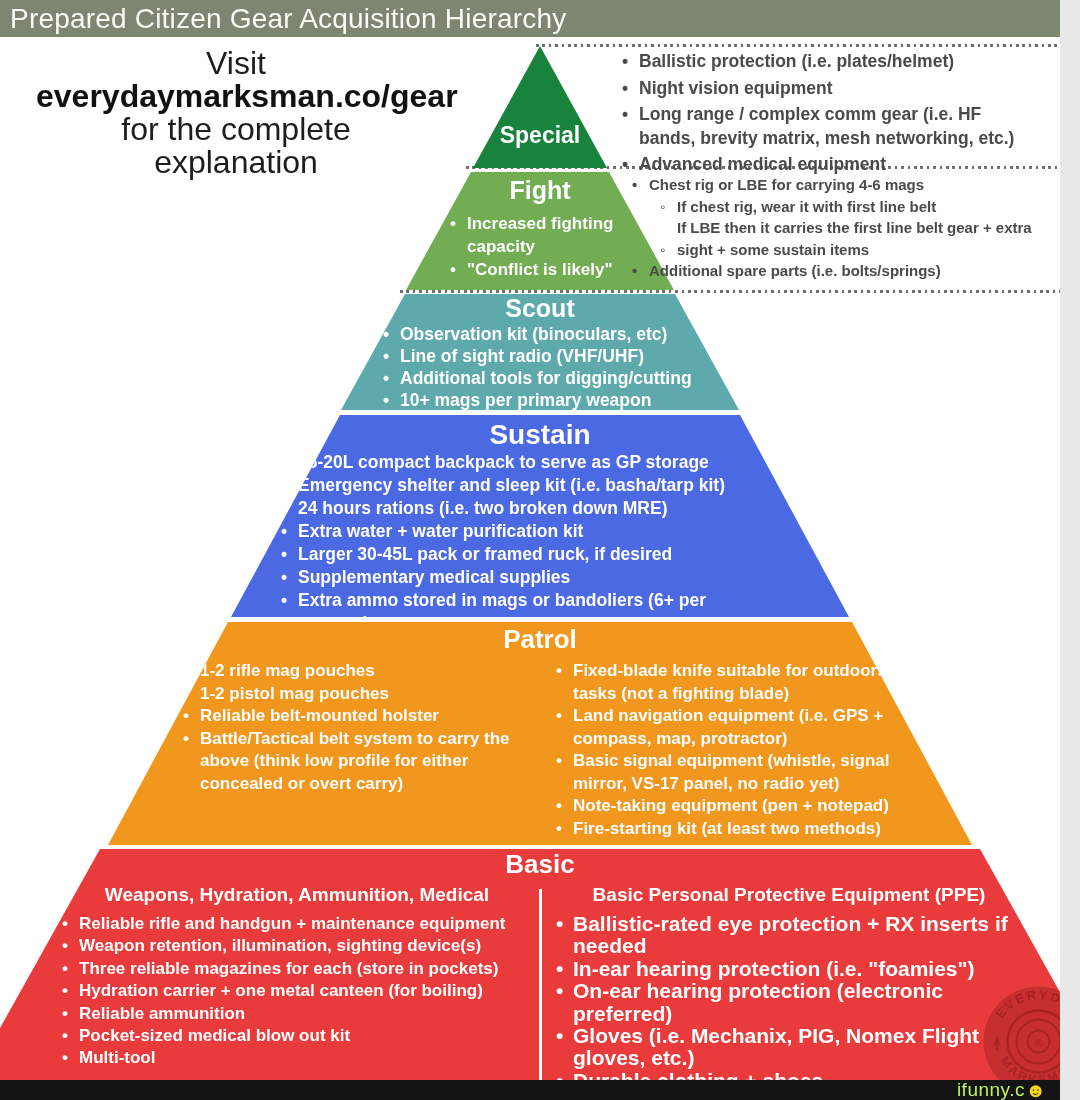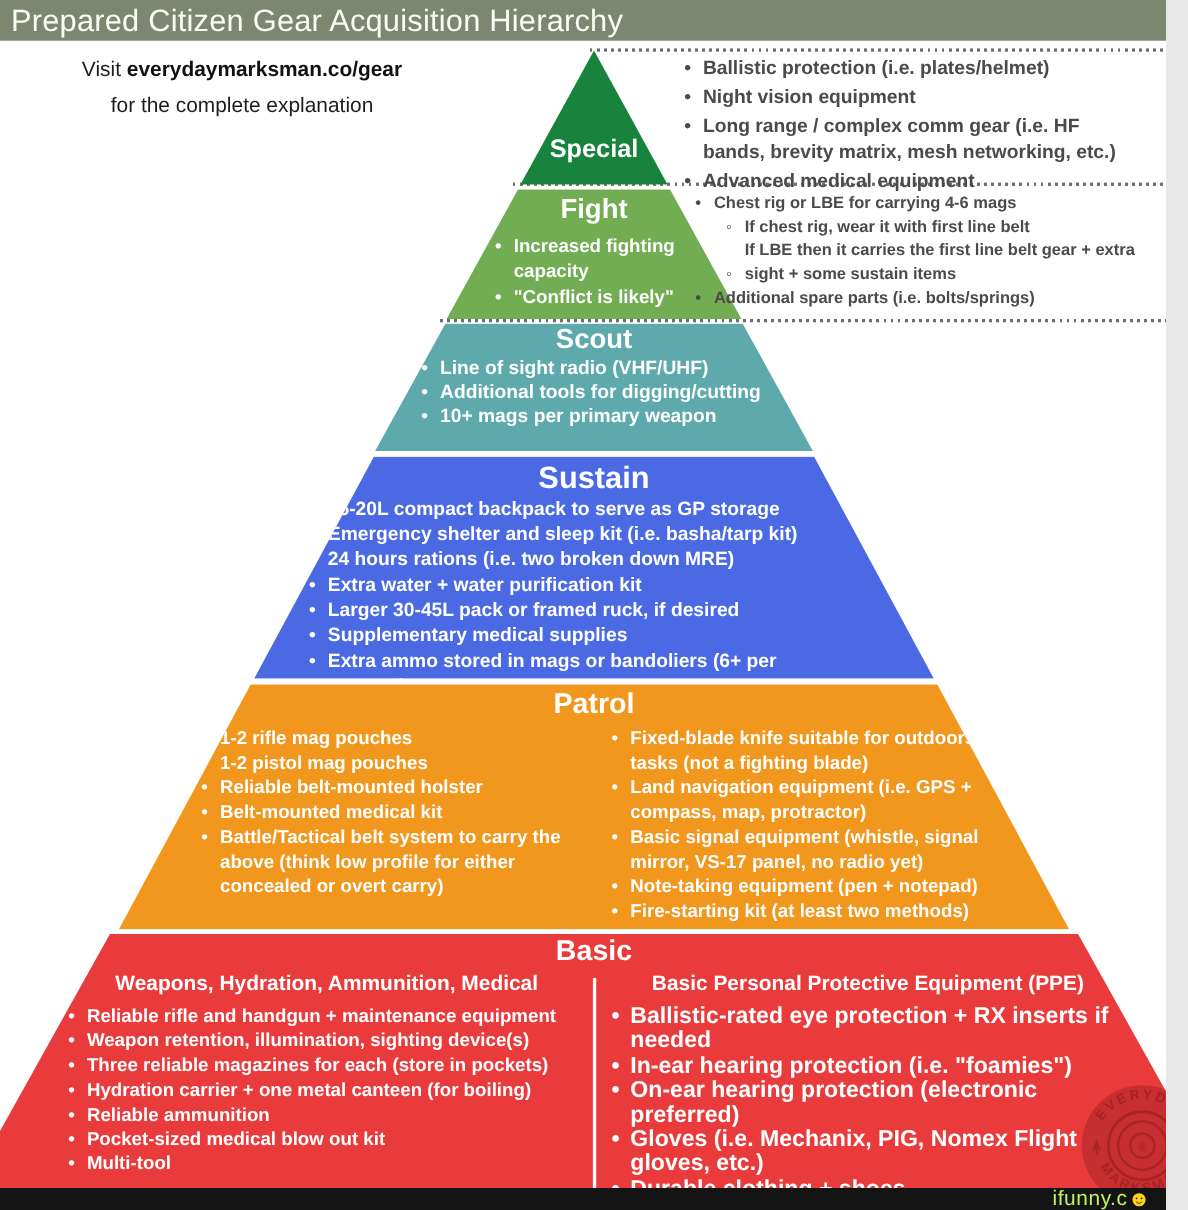--- a/index.html
+++ b/index.html
@@ -7,21 +7,21 @@
     position:relative;width:1060px;height:1100px;background:#ffffff;overflow:hidden;
     font-family:"Liberation Sans","DejaVu Sans",sans-serif;
   }
   
   .header{
     position:absolute;left:0;top:0;width:1080px;height:37px;background:#7c8671;
     color:#fbfbf6;font-size:28px;line-height:37px;padding-left:10px;box-sizing:border-box;
     font-weight:400;letter-spacing:.2px;
   }
   
-  .intro{position:absolute;left:20px;top:47px;width:400px;text-align:center;color:#1d1d1d;font-size:19px;line-height:33px;}
+  .intro{position:absolute;left:36px;top:47px;width:400px;text-align:center;color:#1d1d1d;font-size:32px;line-height:33px;}
   .intro b{color:#111;}
   
   .dots{position:absolute;height:3px;background:repeating-linear-gradient(90deg,#6e6e6e 0 2.6px,transparent 2.6px 6.4px);}
   .dots.d1{left:536px;top:44px;width:544px;}
   .dots.d2{left:466px;top:166px;width:614px;}
   .dots.d3{left:400px;top:290px;width:680px;}
   
   .band{position:absolute;left:0;width:1080px;color:#fff;}
   .band .title{position:absolute;left:0;right:0;text-align:center;font-weight:bold;}
   .b-special{top:46px;height:122px;background:#17833c;clip-path:polygon(540px 0,607px 100%,473px 100%);}
@@ -104,20 +104,24 @@
           <span class="t">"Conflict is likely"</span>
         </div>
     </div>
   </div>
 
   <div class="band b-scout">
     <div class="title sc-title">Scout</div>
     <div class="sc-list">
       <div class="li">
           <span class="b"></span>
+          <span class="t">Observation kit (binoculars, etc)</span>
+        </div>
+      <div class="li">
+          <span class="b"></span>
           <span class="t">Line of sight radio (VHF/UHF)</span>
         </div>
       <div class="li">
           <span class="b"></span>
           <span class="t">Additional tools for digging/cutting</span>
         </div>
       <div class="li">
           <span class="b"></span>
           <span class="t">10+ mags per primary weapon</span>
         </div>
@@ -165,24 +169,20 @@
           <span class="b"></span>
           <span class="t">1-2 rifle mag pouches</span>
         </div>
       <div class="li">
           <span class="b"></span>
           <span class="t">1-2 pistol mag pouches</span>
         </div>
       <div class="li">
           <span class="b"></span>
           <span class="t">Reliable belt-mounted holster</span>
-        </div>
-      <div class="li">
-          <span class="b"></span>
-          <span class="t">Belt-mounted medical kit</span>
         </div>
       <div class="li">
           <span class="b"></span>
           <span class="t">Battle/Tactical belt system to carry the above (think low profile for either concealed or overt carry)</span>
         </div>
     </div>
     <div class="pa-right">
       <div class="li">
           <span class="b"></span>
           <span class="t">Fixed-blade knife suitable for outdoors tasks (not a fighting blade)</span>

